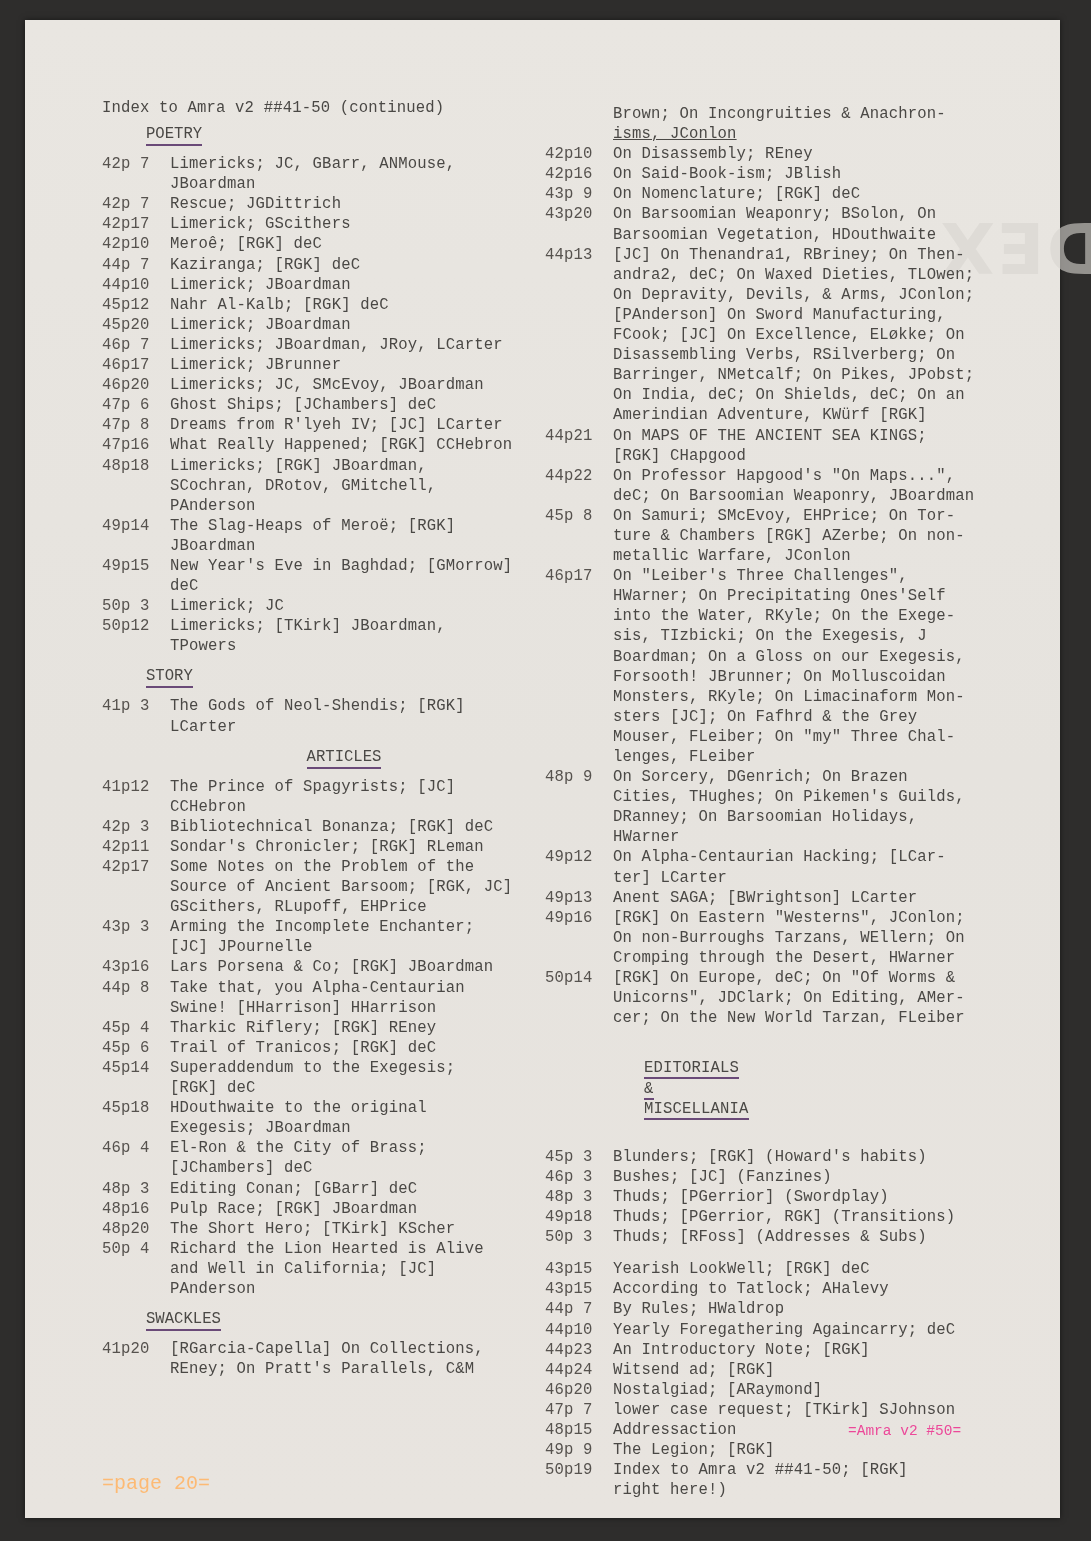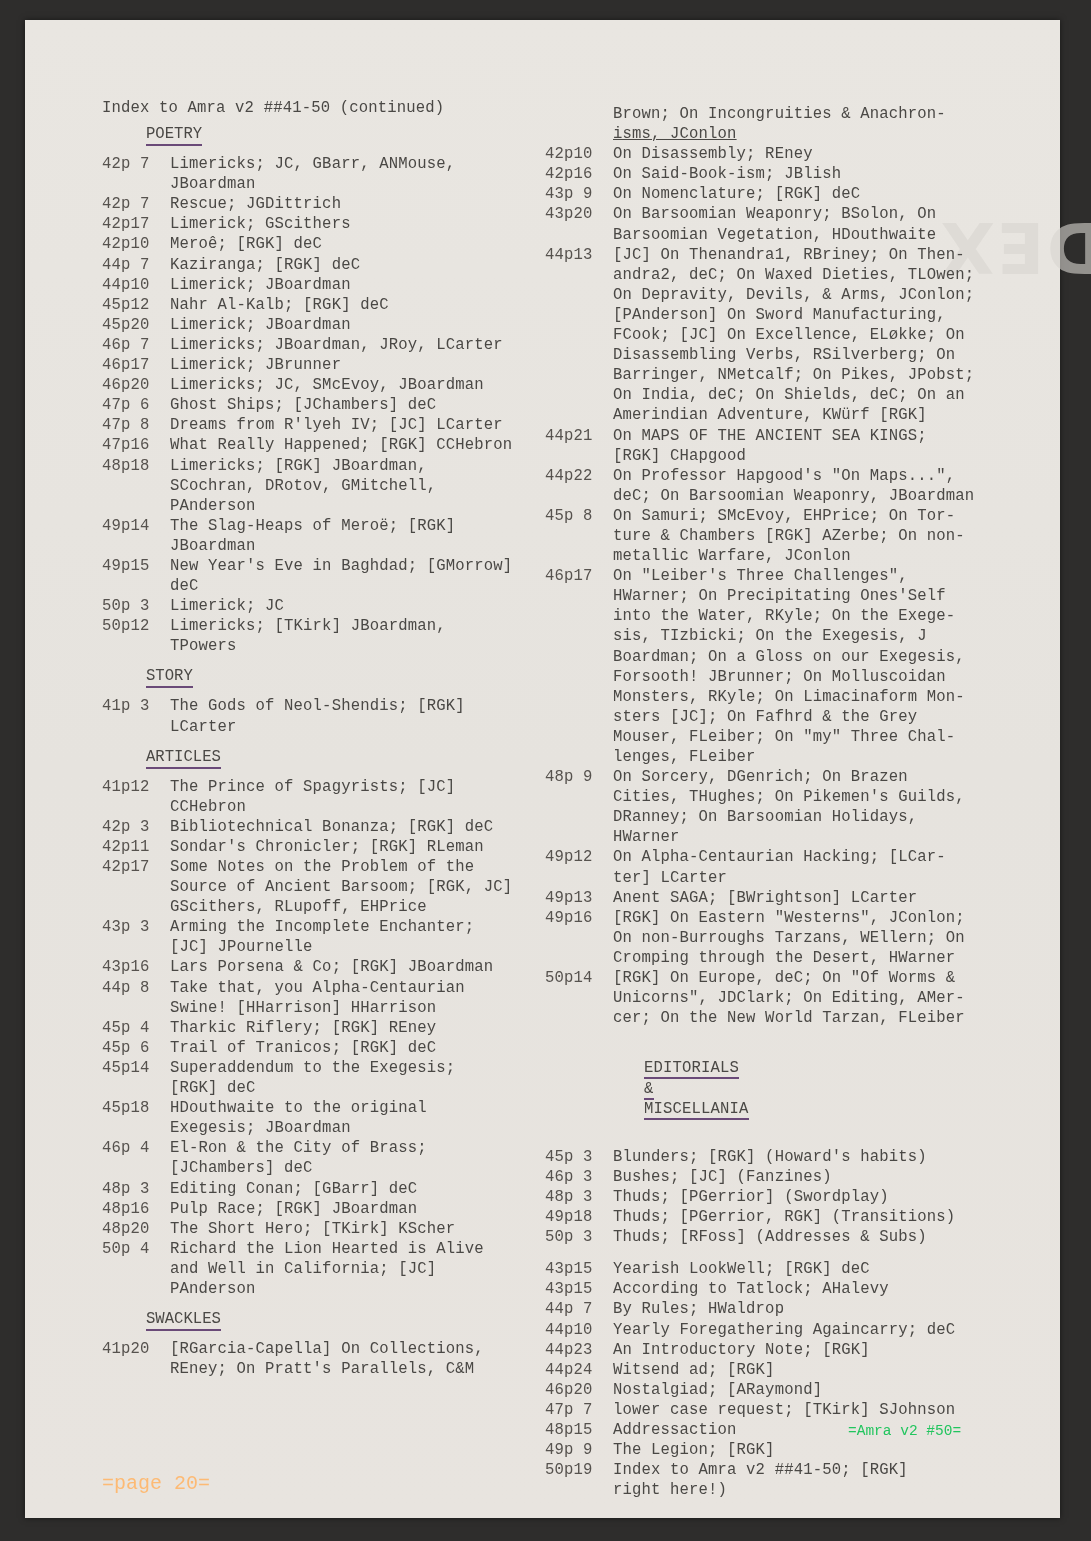--- a/index.html
+++ b/index.html
@@ -52,21 +52,21 @@
   .entry { display: flex; }
   .entry .ref { width: 68px; flex: none; color: #56524e; }
   .entry .body { flex: 1; }
   .entry .body .l { display: block; }
   .footer-left {
     position: absolute; left: 102px; top: 1472px;
     font-size: 20px; color: #fdba74;
   }
   .footer-right {
     position: absolute; left: 848px; top: 1423px;
-    font-size: 14.5px; color: #22c55e;
+    font-size: 14.5px; color: #ec4899;
   }
   .gap { height: 12px; }
   .ul { border-bottom: 2px solid #6a4a78; }
 </style>
 </head>
 <body>
 
 <div class="paper">
   <div class="ghost">INDEX</div>
 </div>
@@ -89,21 +89,21 @@
       <div class="entry line"><span class="ref">47p 6</span><span class="body"><span class="l">Ghost Ships; [JChambers] deC</span></span></div>
       <div class="entry line"><span class="ref">47p 8</span><span class="body"><span class="l">Dreams from R'lyeh IV; [JC] LCarter</span></span></div>
       <div class="entry line"><span class="ref">47p16</span><span class="body"><span class="l">What Really Happened; [RGK] CCHebron</span></span></div>
       <div class="entry line"><span class="ref">48p18</span><span class="body"><span class="l">Limericks; [RGK] JBoardman,</span><span class="l">SCochran, DRotov, GMitchell,</span><span class="l">PAnderson</span></span></div>
       <div class="entry line"><span class="ref">49p14</span><span class="body"><span class="l">The Slag-Heaps of Meroë; [RGK]</span><span class="l">JBoardman</span></span></div>
       <div class="entry line"><span class="ref">49p15</span><span class="body"><span class="l">New Year's Eve in Baghdad; [GMorrow]</span><span class="l">deC</span></span></div>
       <div class="entry line"><span class="ref">50p 3</span><span class="body"><span class="l">Limerick; JC</span></span></div>
       <div class="entry line"><span class="ref">50p12</span><span class="body"><span class="l">Limericks; [TKirk] JBoardman,</span><span class="l">TPowers</span></span></div>
       <div class="section-block" style="margin-top: 6px;"><span class="section-head">STORY</span></div>
       <div class="entry line"><span class="ref">41p 3</span><span class="body"><span class="l">The Gods of Neol-Shendis; [RGK]</span><span class="l">LCarter</span></span></div>
-      <div class="section-block" style="margin-top: 6px;"><span class="section-head">ARTICLES</span></div>
+      <div class="section-block" style="margin-top: 6px; text-align: center;"><span class="section-head">ARTICLES</span></div>
       <div class="entry line"><span class="ref">41p12</span><span class="body"><span class="l">The Prince of Spagyrists; [JC]</span><span class="l">CCHebron</span></span></div>
       <div class="entry line"><span class="ref">42p 3</span><span class="body"><span class="l">Bibliotechnical Bonanza; [RGK] deC</span></span></div>
       <div class="entry line"><span class="ref">42p11</span><span class="body"><span class="l">Sondar's Chronicler; [RGK] RLeman</span></span></div>
       <div class="entry line"><span class="ref">42p17</span><span class="body"><span class="l">Some Notes on the Problem of the</span><span class="l">Source of Ancient Barsoom; [RGK, JC]</span><span class="l">GScithers, RLupoff, EHPrice</span></span></div>
       <div class="entry line"><span class="ref">43p 3</span><span class="body"><span class="l">Arming the Incomplete Enchanter;</span><span class="l">[JC] JPournelle</span></span></div>
       <div class="entry line"><span class="ref">43p16</span><span class="body"><span class="l">Lars Porsena &amp; Co; [RGK] JBoardman</span></span></div>
       <div class="entry line"><span class="ref">44p 8</span><span class="body"><span class="l">Take that, you Alpha-Centaurian</span><span class="l">Swine! [HHarrison] HHarrison</span></span></div>
       <div class="entry line"><span class="ref">45p 4</span><span class="body"><span class="l">Tharkic Riflery; [RGK] REney</span></span></div>
       <div class="entry line"><span class="ref">45p 6</span><span class="body"><span class="l">Trail of Tranicos; [RGK] deC</span></span></div>
       <div class="entry line"><span class="ref">45p14</span><span class="body"><span class="l">Superaddendum to the Exegesis;</span><span class="l">[RGK] deC</span></span></div>

